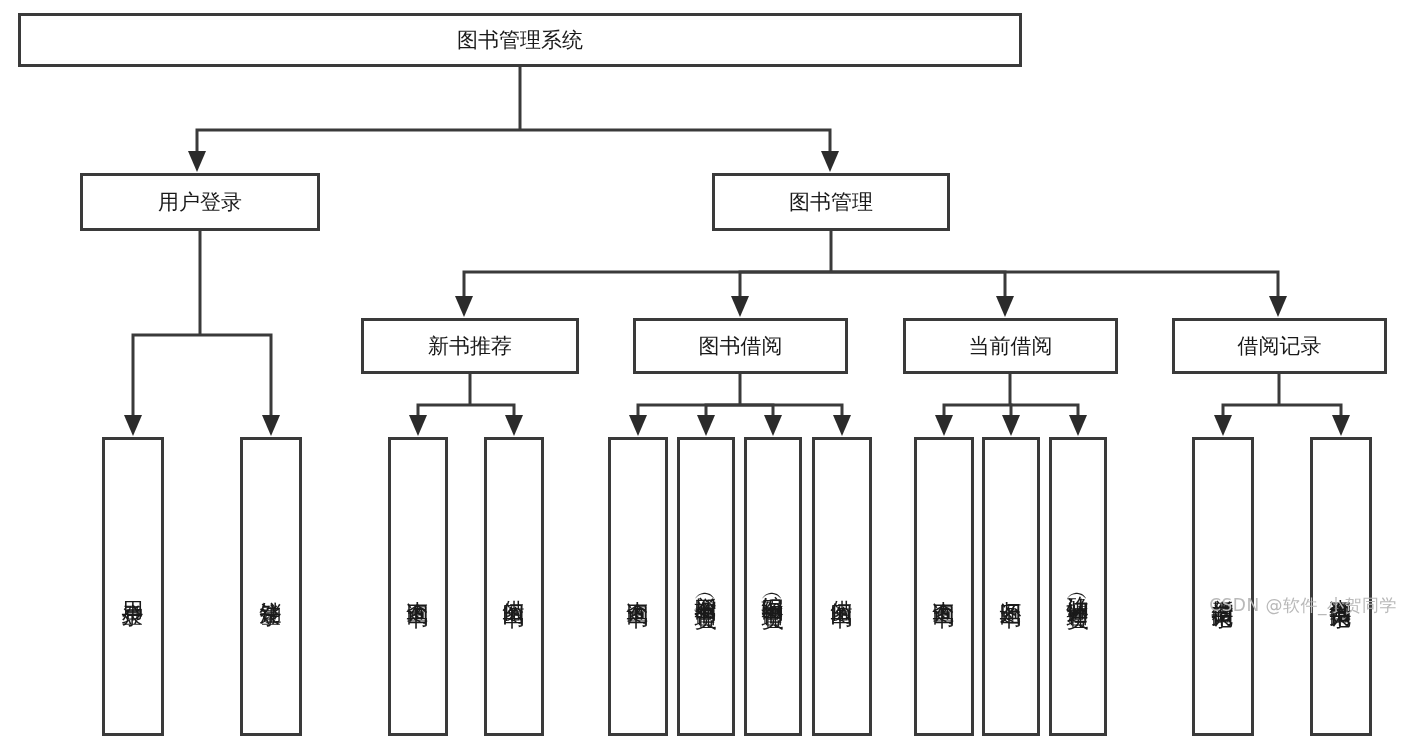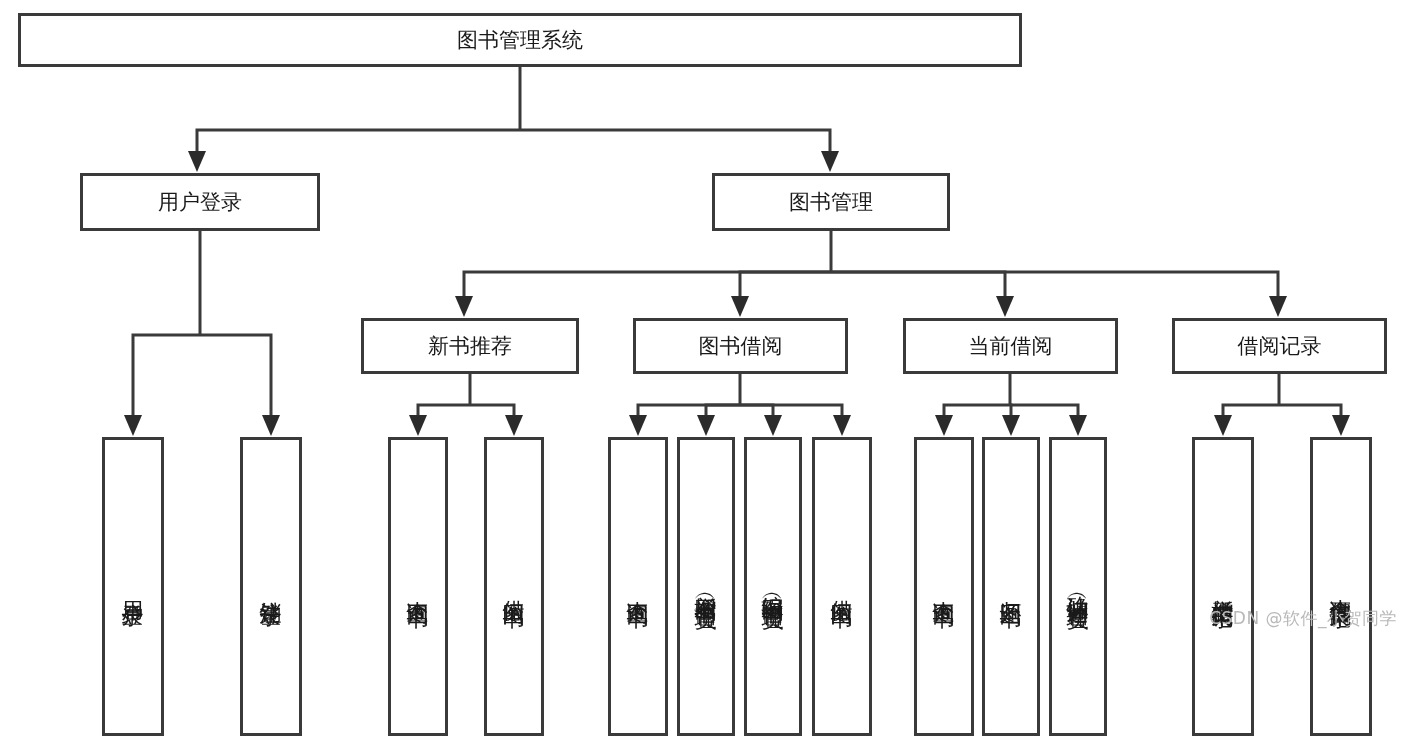--- a/index.html
+++ b/index.html
@@ -58,21 +58,21 @@
     line-height: 1.05;
     letter-spacing: 2px;
     color: #1a1a1a;
     white-space: nowrap;
     text-align: center;
     pointer-events: none;
   }
   .watermark {
     position: absolute;
     right: 8px;
-    bottom: 3px;
+    bottom: 16px;
     font-family: "DejaVu Sans", "Liberation Sans", sans-serif;
     font-size: 17px;
     color: #b9b9b9;
     letter-spacing: 0.5px;
     user-select: none;
   }
 </style>
 </head>
 <body>
 

